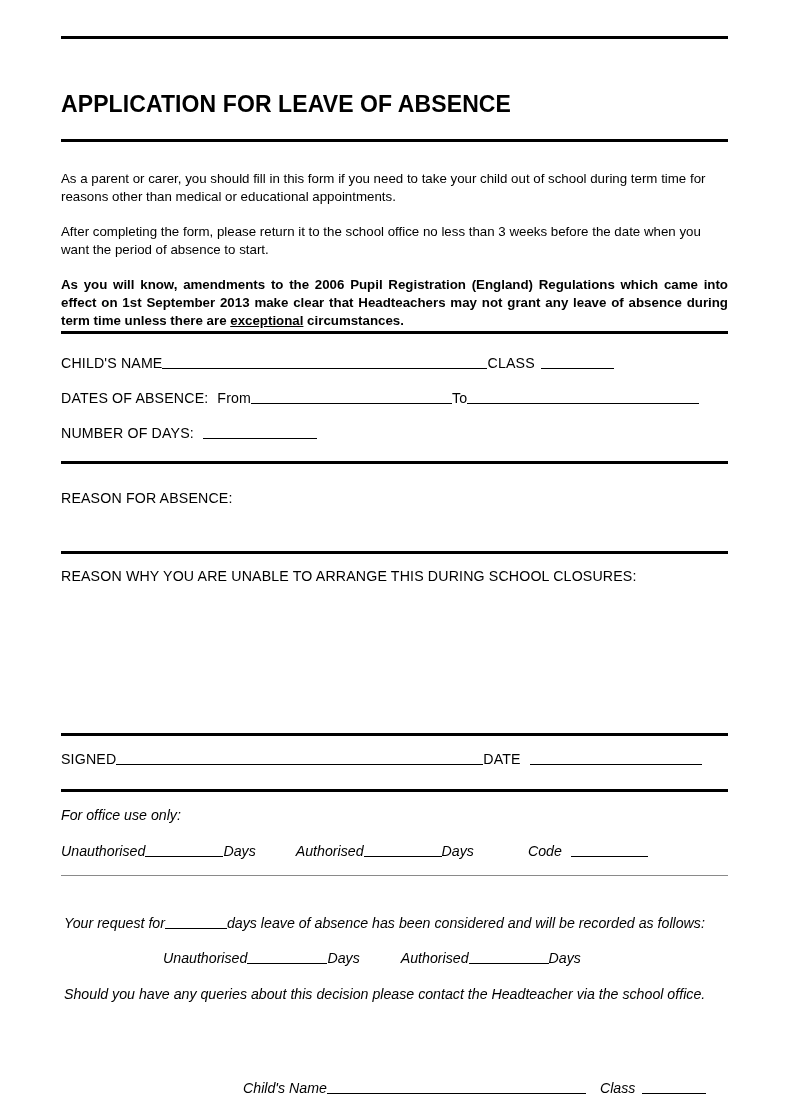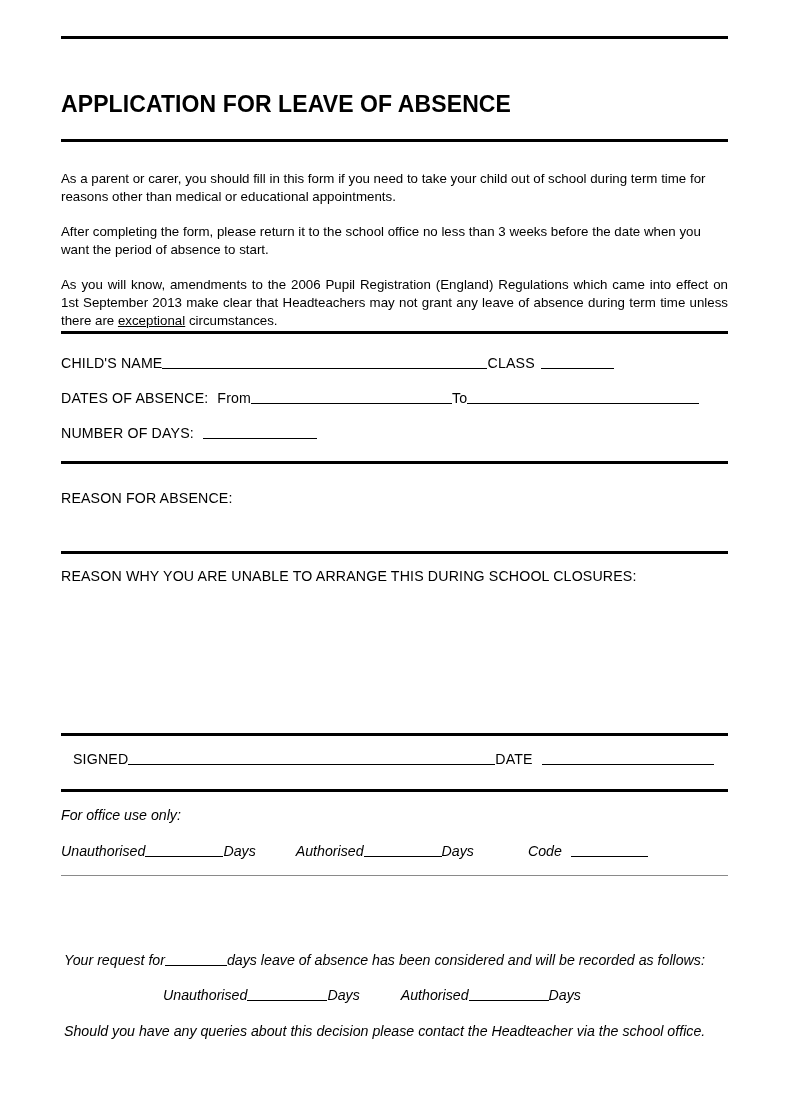--- a/index.html
+++ b/index.html
@@ -77,21 +77,20 @@
     position: absolute;
     font-style: italic;
     font-size: 14.2px;
     white-space: nowrap;
   }
   .ital-para {
     position: absolute;
     font-style: italic;
     font-size: 14.2px;
     white-space: nowrap;
-    margin-top: 37px;
   }
   
   .blank {
     display: inline-block;
     border-bottom: 1.6px solid #000000;
     vertical-align: baseline;
     height: 0.82em;
     margin-bottom: -1px;
   }
   .blank-gap {
@@ -110,21 +109,21 @@
   <div class="rule" style="top:36px;"></div>
 
   <h1 class="title">APPLICATION FOR LEAVE OF ABSENCE</h1>
 
   <div class="rule" style="top:139px;"></div>
 
   <p class="para" style="top:157px;">As a parent or carer, you should fill in this form if you need to take your child out of school during term time for reasons other than medical or educational appointments.</p>
 
   <p class="para" style="top:210px;">After completing the form, please return it to the school office no less than 3 weeks before the date when you want the period of absence to start.</p>
 
-  <p class="para justify" style="top:263px;"><span>As you will know, amendments to the 2006 Pupil Registration (England) Regulations which came into effect on 1st September 2013 make clear that Headteachers may not grant any leave of absence during term time unless there are </span><u>exceptional</u><span> circumstances.</span></p>
+  <p class="para justify" style="top:263px;font-weight:bold;"><span>As you will know, amendments to the 2006 Pupil Registration (England) Regulations which came into effect on 1st September 2013 make clear that Headteachers may not grant any leave of absence during term time unless there are </span><u>exceptional</u><span> circumstances.</span></p>
 
   <div class="rule" style="top:331px;"></div>
 
   <div class="field-row" style="top:355px;">
     <span>CHILD'S NAME</span><span class="blank" style="width:325px;"></span><span>CLASS</span><span class="blank-gap"></span><span class="blank" style="width:73px;"></span>
   </div>
 
   <div class="field-row" style="top:390px;">
     <span>DATES OF ABSENCE:</span><span class="blank-gap" style="width:9px;"></span><span>From</span><span class="blank" style="width:201px;"></span><span>To</span><span class="blank" style="width:232px;"></span>
   </div>
@@ -138,21 +137,21 @@
   <div class="section-label" style="top:490px;">REASON FOR ABSENCE:</div>
   <div style="position:absolute;left:61px;top:500px;width:667px;height:48px;"></div>
 
   <div class="rule" style="top:551px;"></div>
 
   <div class="section-label" style="top:568px;text-align:center;">REASON WHY YOU ARE UNABLE TO ARRANGE THIS DURING SCHOOL CLOSURES:</div>
   <div style="position:absolute;left:61px;top:595px;width:667px;height:132px;"></div>
 
   <div class="rule" style="top:733px;"></div>
 
-  <div class="field-row" style="top:751px;margin-left:12px;">
+  <div class="field-row" style="top:751px;">
     <span>SIGNED</span><span class="blank" style="width:367px;"></span><span>DATE</span><span class="blank-gap" style="width:9px;"></span><span class="blank" style="width:172px;"></span>
   </div>
 
   <div class="rule" style="top:789px;"></div>
 
   <div class="ital" style="left:61px;top:807px;">For office use only:</div>
 
   <div class="ital" style="left:61px;top:843px;">
     <span>Unauthorised</span><span class="blank" style="width:78px;"></span><span>Days</span><span class="blank-gap" style="width:40px;"></span><span>Authorised</span><span class="blank" style="width:78px;"></span><span>Days</span><span class="blank-gap" style="width:54px;"></span><span>Code</span><span class="blank-gap" style="width:9px;"></span><span class="blank" style="width:77px;"></span>
   </div>

